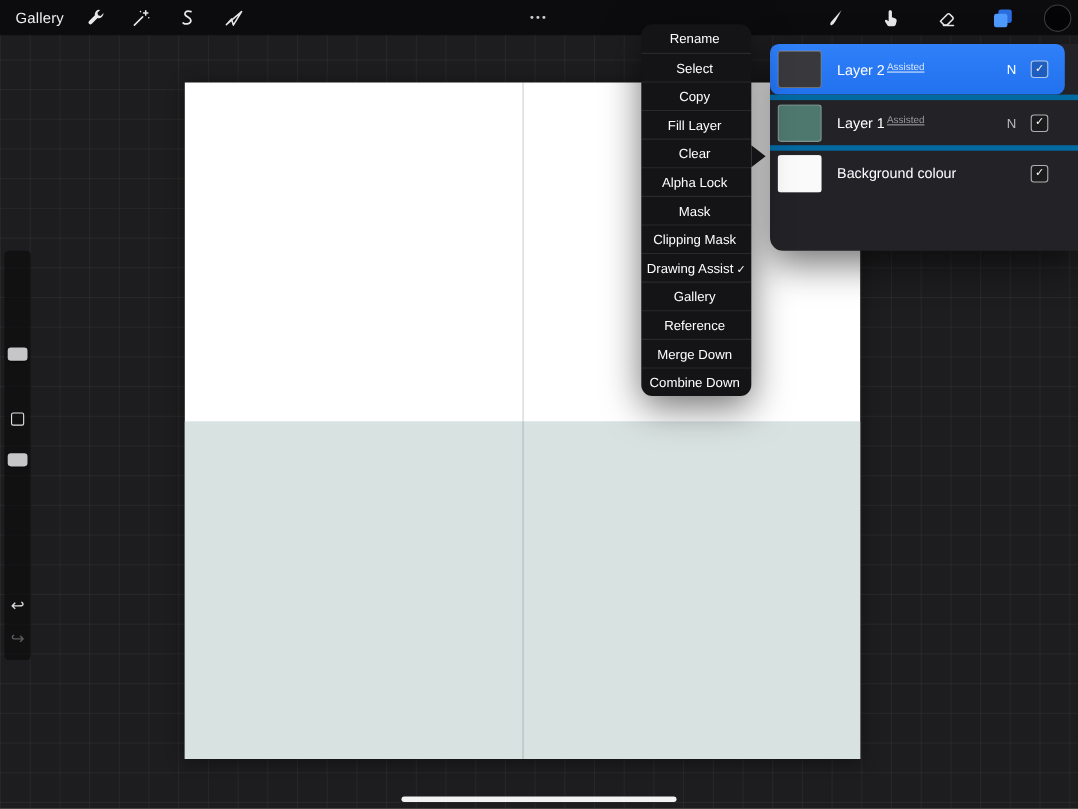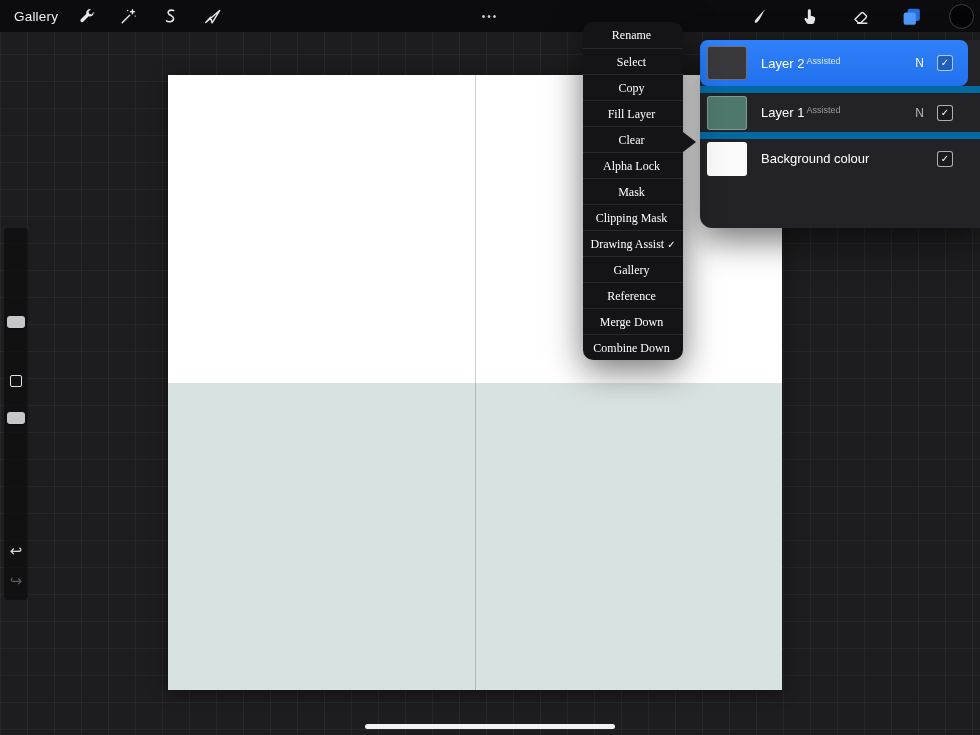--- a/index.html
+++ b/index.html
@@ -37,41 +37,41 @@
   .handle-bottom{top:184px;}
   .modify-btn{position:absolute;left:6px;top:147px;width:12px;height:12px;border:1.6px solid #e3e3e5;border-radius:2px;}
   .undo,.redo{position:absolute;left:0;width:24px;text-align:center;font-size:15px;line-height:18px;}
   .undo{top:314px;color:#d8d8da;}
   .redo{top:344px;color:#5c5c60;}
 
   
   .menu{position:absolute;left:583px;top:22px;width:100px;background:#141416;border-radius:10px;
     box-shadow:0 10px 34px rgba(0,0,0,.55);z-index:40;overflow:hidden;}
   .menu-item{height:26px;line-height:26px;text-align:center;color:#ffffff;font-size:12px;cursor:default;
-    white-space:nowrap;font-family:Liberation Serif, serif;}
+    white-space:nowrap;}
   .menu-item + .menu-item{border-top:1px solid rgba(255,255,255,.09);}
   .menu-check{font-size:10px;margin-left:3px;}
   .menu-arrow{position:absolute;left:683px;top:132px;width:0;height:0;z-index:40;
     border-top:10px solid transparent;border-bottom:10px solid transparent;border-left:13px solid #141416;}
 
   
   .layers-panel{position:absolute;left:700px;top:40px;width:280px;height:188px;background:#232327;
     border-radius:12px 0 0 12px;box-shadow:0 12px 34px rgba(0,0,0,.55);z-index:35;}
   .lp-header{height:50px;display:flex;align-items:center;justify-content:space-between;padding:0 22px 0 15px;}
   .lp-title{color:#f2f2f4;font-size:20px;font-weight:bold;letter-spacing:.2px;}
   .lp-add{color:#cfcfd2;font-size:24px;font-weight:300;line-height:24px;}
   .layer-row{position:relative;height:46px;display:flex;align-items:center;padding-left:7px;}
-  .layer-row.sep{border-top:7px solid #0369a1;text-align:center;}
+  .layer-row.sep{border-top:5px solid #0369a1;text-align:center;}
   .row-sel-bg{position:absolute;left:0;top:0;bottom:0;right:12px;border-radius:8px;z-index:0;
     background:linear-gradient(#2f80f9,#2271ef);}
   .layer-thumb{position:relative;z-index:1;width:40px;height:34px;border-radius:3px;margin-right:14px;
     border:1px solid rgba(255,255,255,.28);flex:0 0 auto;}
   .layer-texts{position:relative;z-index:1;display:flex;flex-direction:row;justify-content:center;gap:2px;}
   .layer-name{color:#ffffff;font-size:13px;}
-  .layer-sub{font-size:9px;color:#9a9aa0;}
+  .layer-sub{font-size:9px;color:#9a9aa0;text-decoration:underline;}
   .row-selected .layer-sub{color:#d6e6ff;}
   .layer-blend{position:absolute;right:56px;z-index:1;font-size:12px;color:#b9b9bd;}
   .row-selected .layer-blend{color:#ffffff;}
   .layer-check{position:absolute;right:27px;z-index:1;width:16px;height:16px;border-radius:3px;
     border:1.3px solid rgba(255,255,255,.65);background:rgba(0,0,0,.22);
     display:flex;align-items:center;justify-content:center;color:#fff;font-size:10px;line-height:1;}
 
   
   .home-indicator{position:absolute;left:365px;bottom:6px;width:250px;height:5px;border-radius:3px;
     background:#ffffff;opacity:.95;z-index:50;}

